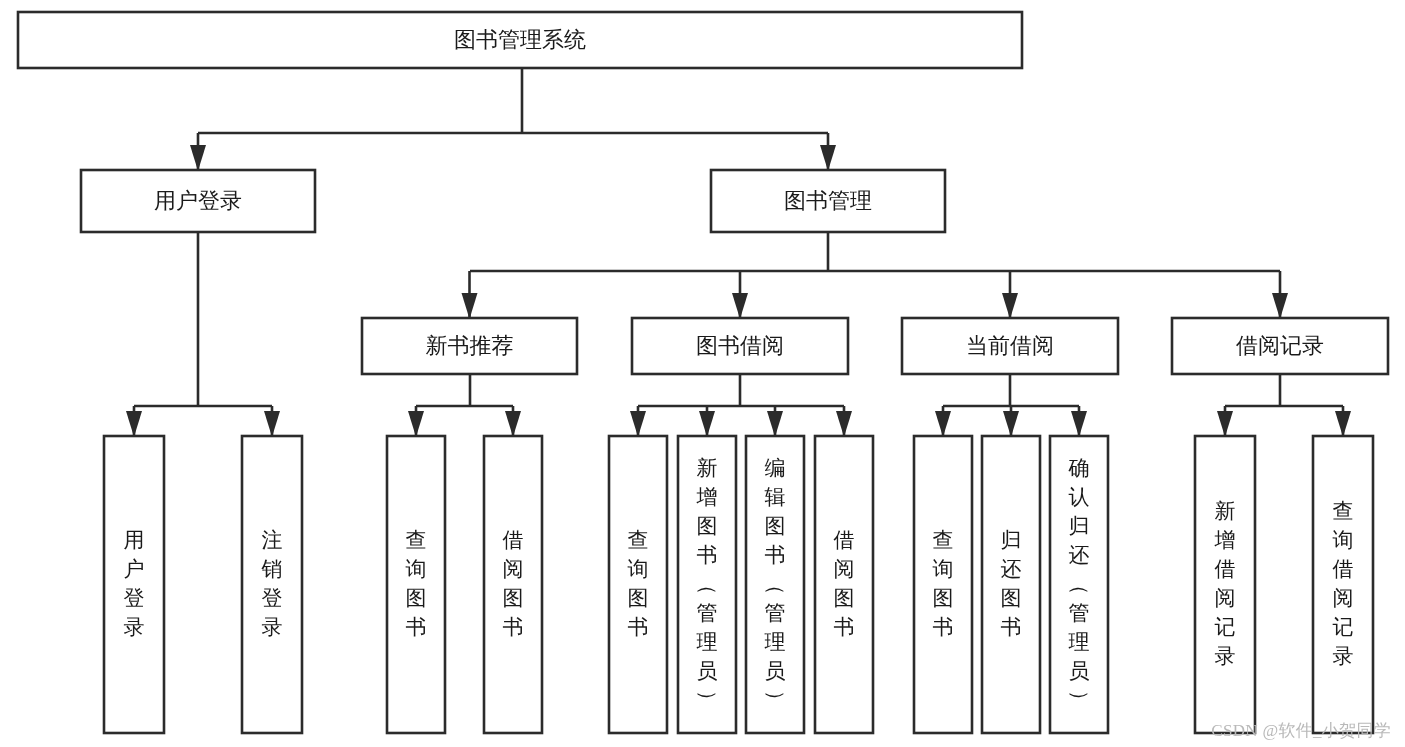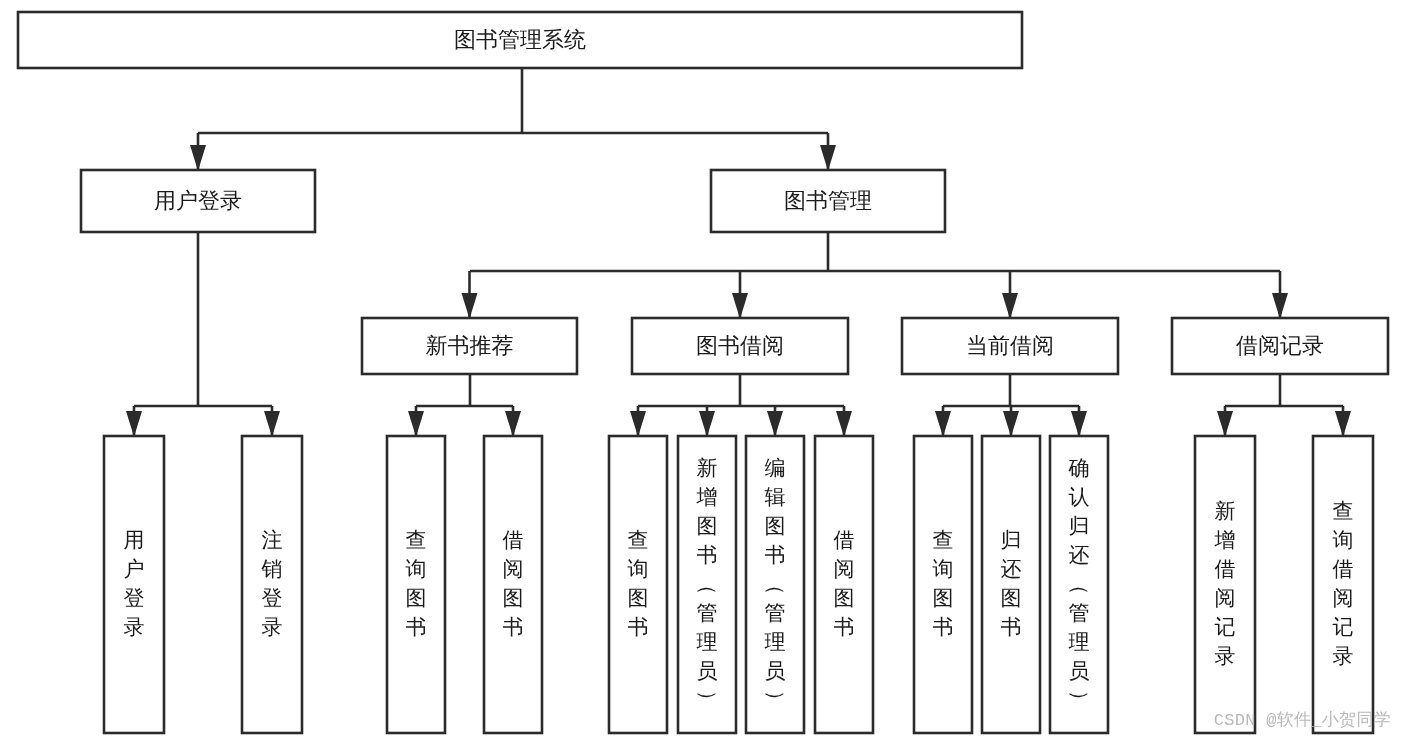--- a/index.html
+++ b/index.html
@@ -56,22 +56,22 @@
   .vchar {
     fill: #1a1a1a;
     font-family: "DejaVu Sans", "Liberation Sans", sans-serif;
     font-size: 21px;
     text-anchor: middle;
     dominant-baseline: middle;
   }
   .watermark {
     position: absolute;
     right: 14px;
-    bottom: 16px;
-    font-family: Liberation Mono, monospace;
+    bottom: 5px;
+    font-family: Liberation Serif, serif;
     font-size: 17px;
     color: #b9b9b9;
     letter-spacing: 0.3px;
     white-space: nowrap;
     user-select: none;
   }
 </style>
 </head>
 <body>
 

